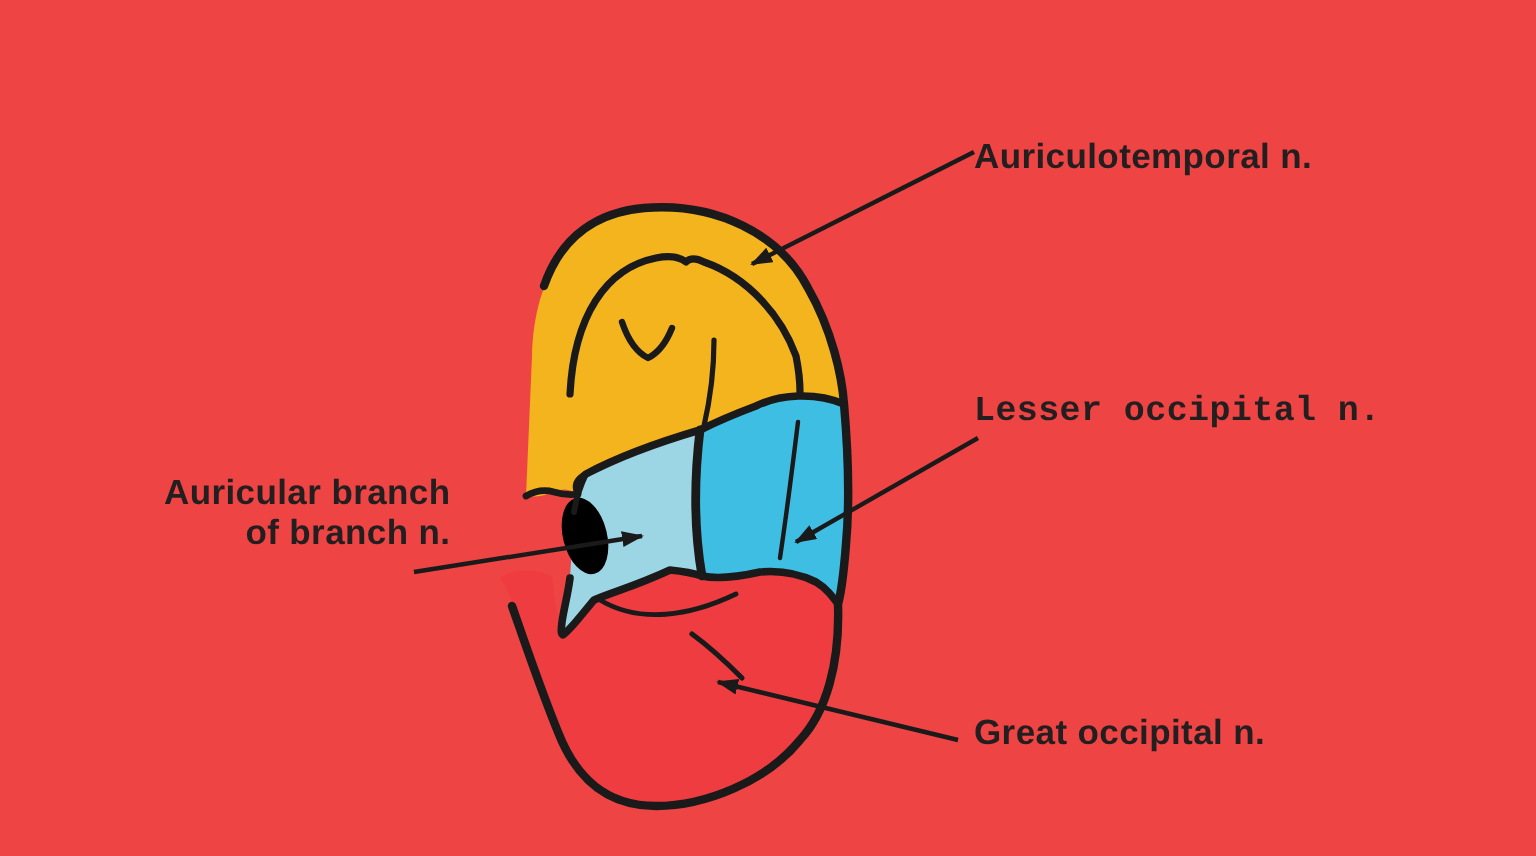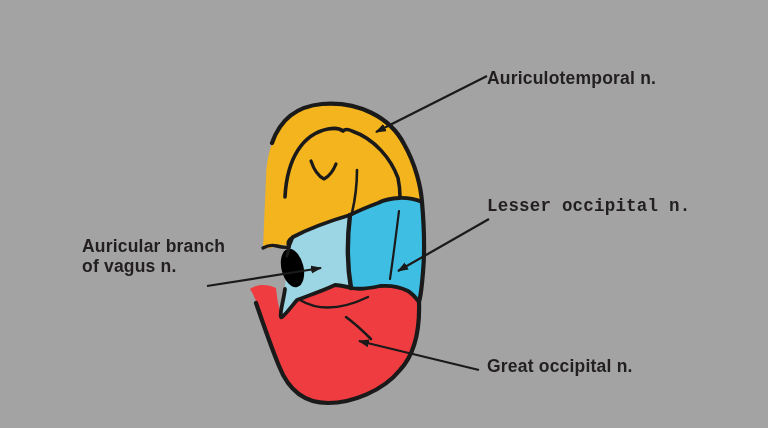--- a/index.html
+++ b/index.html
@@ -1,36 +1,36 @@
 <!DOCTYPE html>
 <html><head>
 <meta charset="utf-8">
 <style>
   html,body{margin:0;padding:0;background:#ffffff;}
   .stage{
     position:relative;
     width:768px;height:428px;
-    background:#a3a3a3;
+    background:#ef4444;
     overflow:hidden;
     font-family:"Liberation Sans","DejaVu Sans",sans-serif;
   }
   .stage svg{position:absolute;left:0;top:0;}
   .lbl{
     position:absolute;
     font-weight:bold;
     font-size:17.5px;
     line-height:20px;
     color:#231F20;
     letter-spacing:.2px;
     white-space:nowrap;
   }
   .lbl-auriculotemporal{left:487px;top:68px;}
   .lbl-lesser{left:487px;top:196px;font-family:Liberation Mono, monospace;}
   .lbl-great{left:487px;top:356px;}
-  .lbl-vagus{left:82px;top:236px;}
+  .lbl-vagus{left:82px;top:236px;text-align:right;}
 </style>
 </head>
 <body>
 
 <div class="stage">
 
   <svg width="768" height="428" viewBox="0 0 768 428">
 
     <defs>
       <marker id="ah" markerWidth="12" markerHeight="10" refX="10" refY="4" orient="auto" markerUnits="userSpaceOnUse">
@@ -147,16 +147,16 @@
   </svg>
 
   <div class="lbl lbl-auriculotemporal">Auriculotemporal n.</div>
 
   <div class="lbl lbl-lesser">Lesser occipital n.</div>
 
   <div class="lbl lbl-great">Great occipital n.</div>
 
   <div class="lbl lbl-vagus">
     <div>Auricular branch</div>
-    <div>of vagus n.</div>
+    <div>of branch n.</div>
   </div>
 
 </div>
 
 </body></html>

